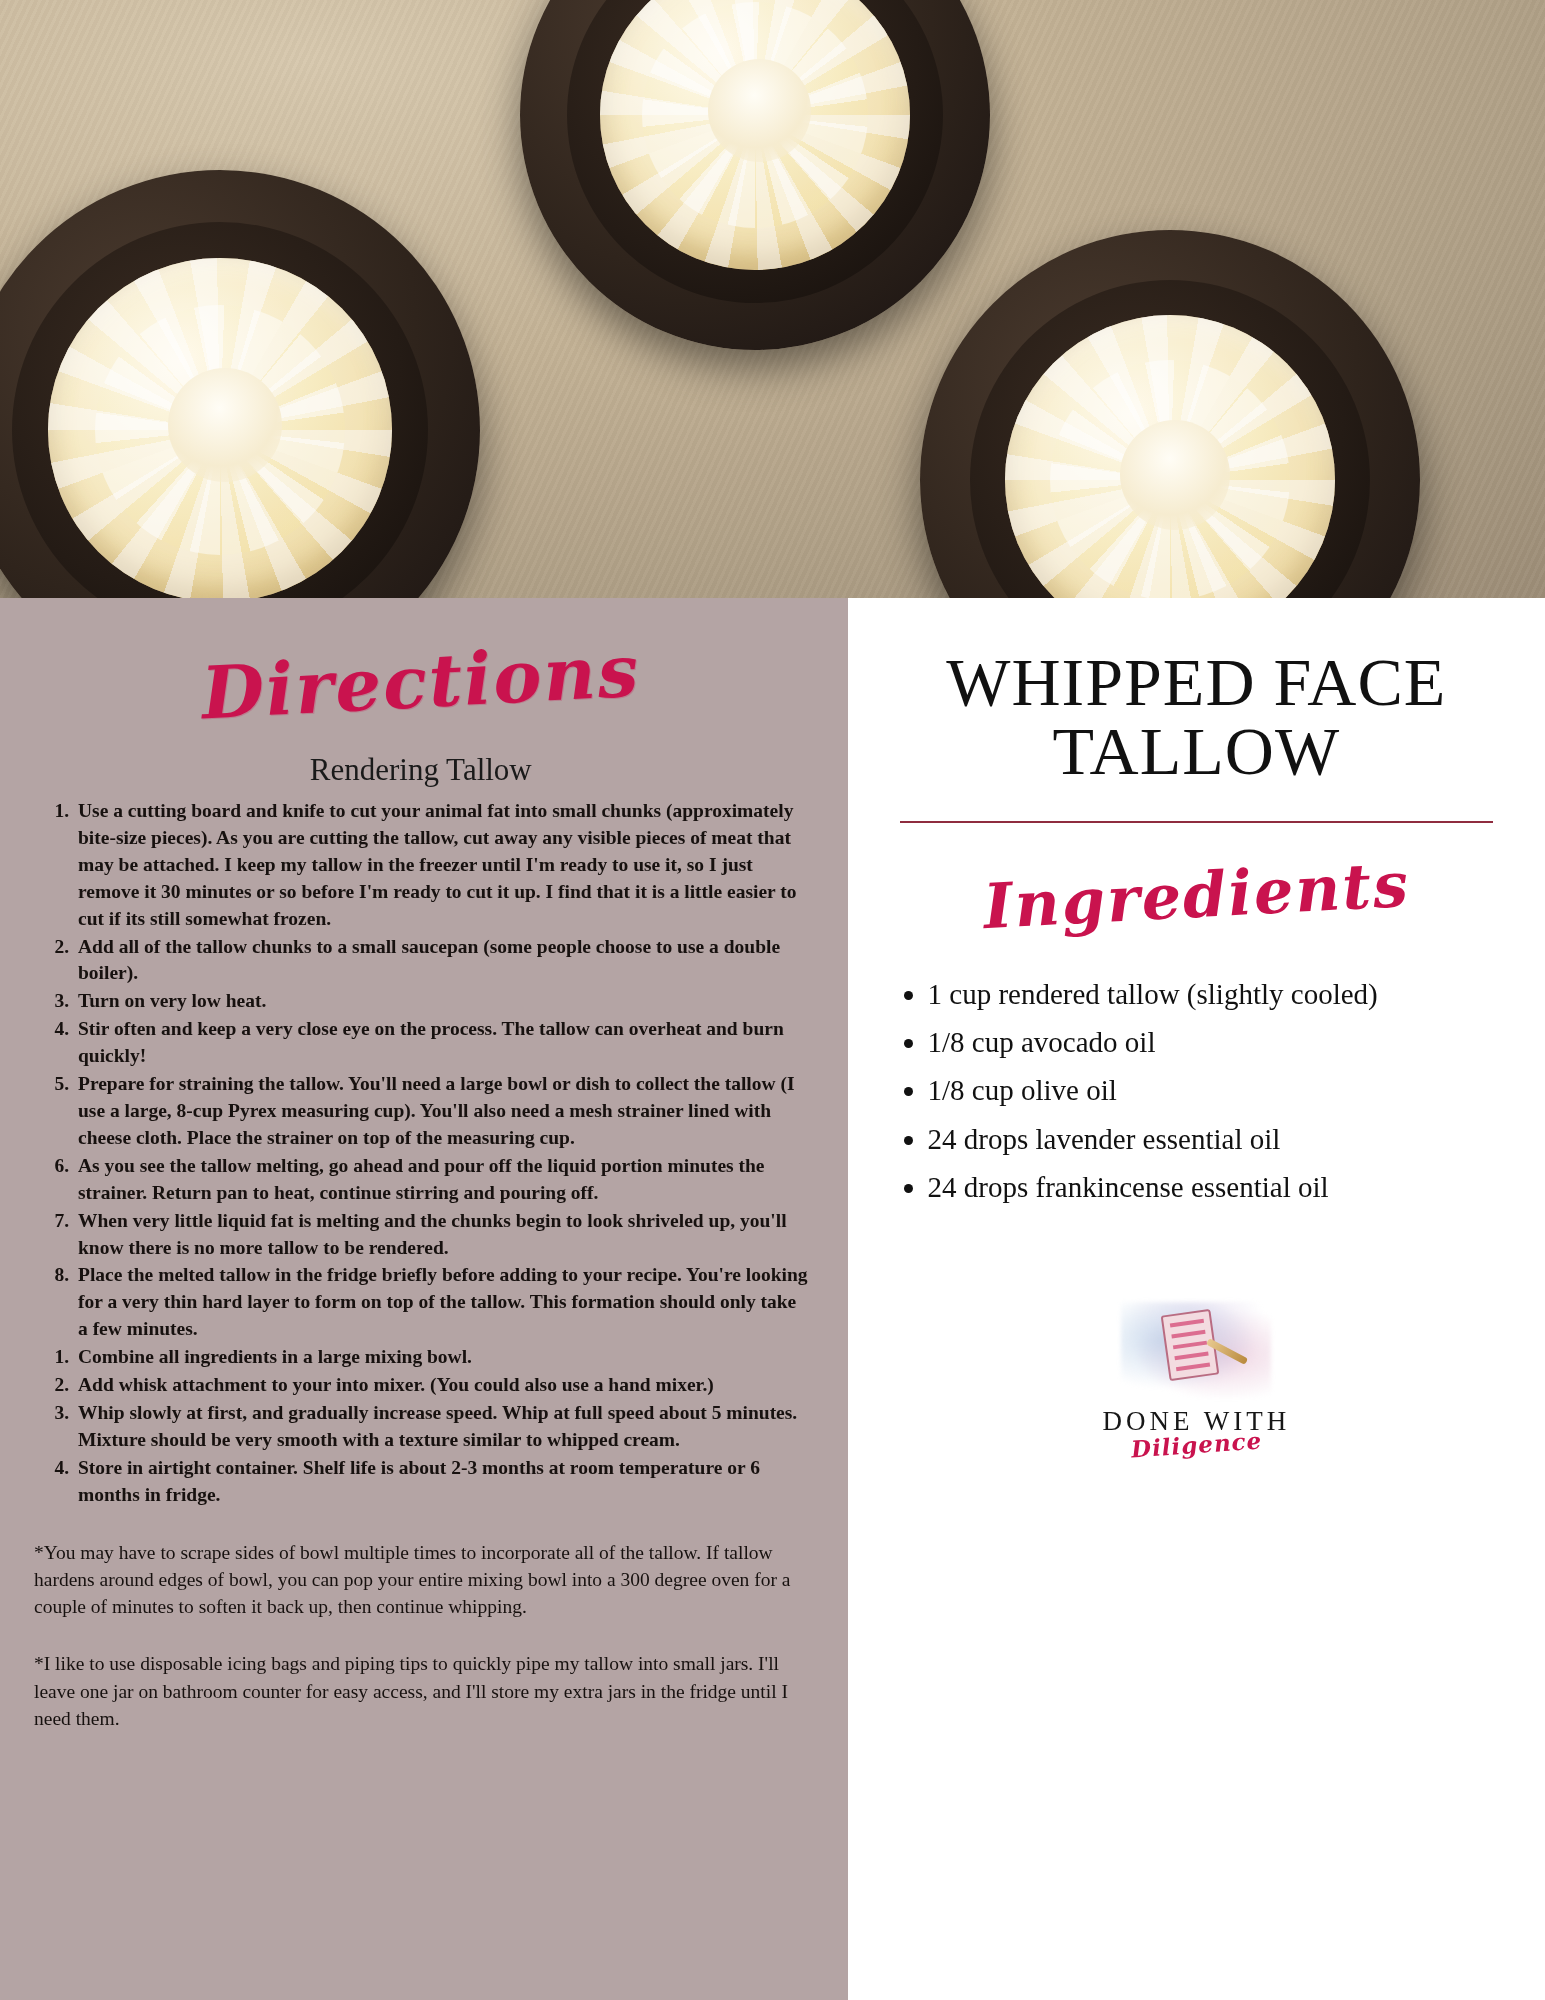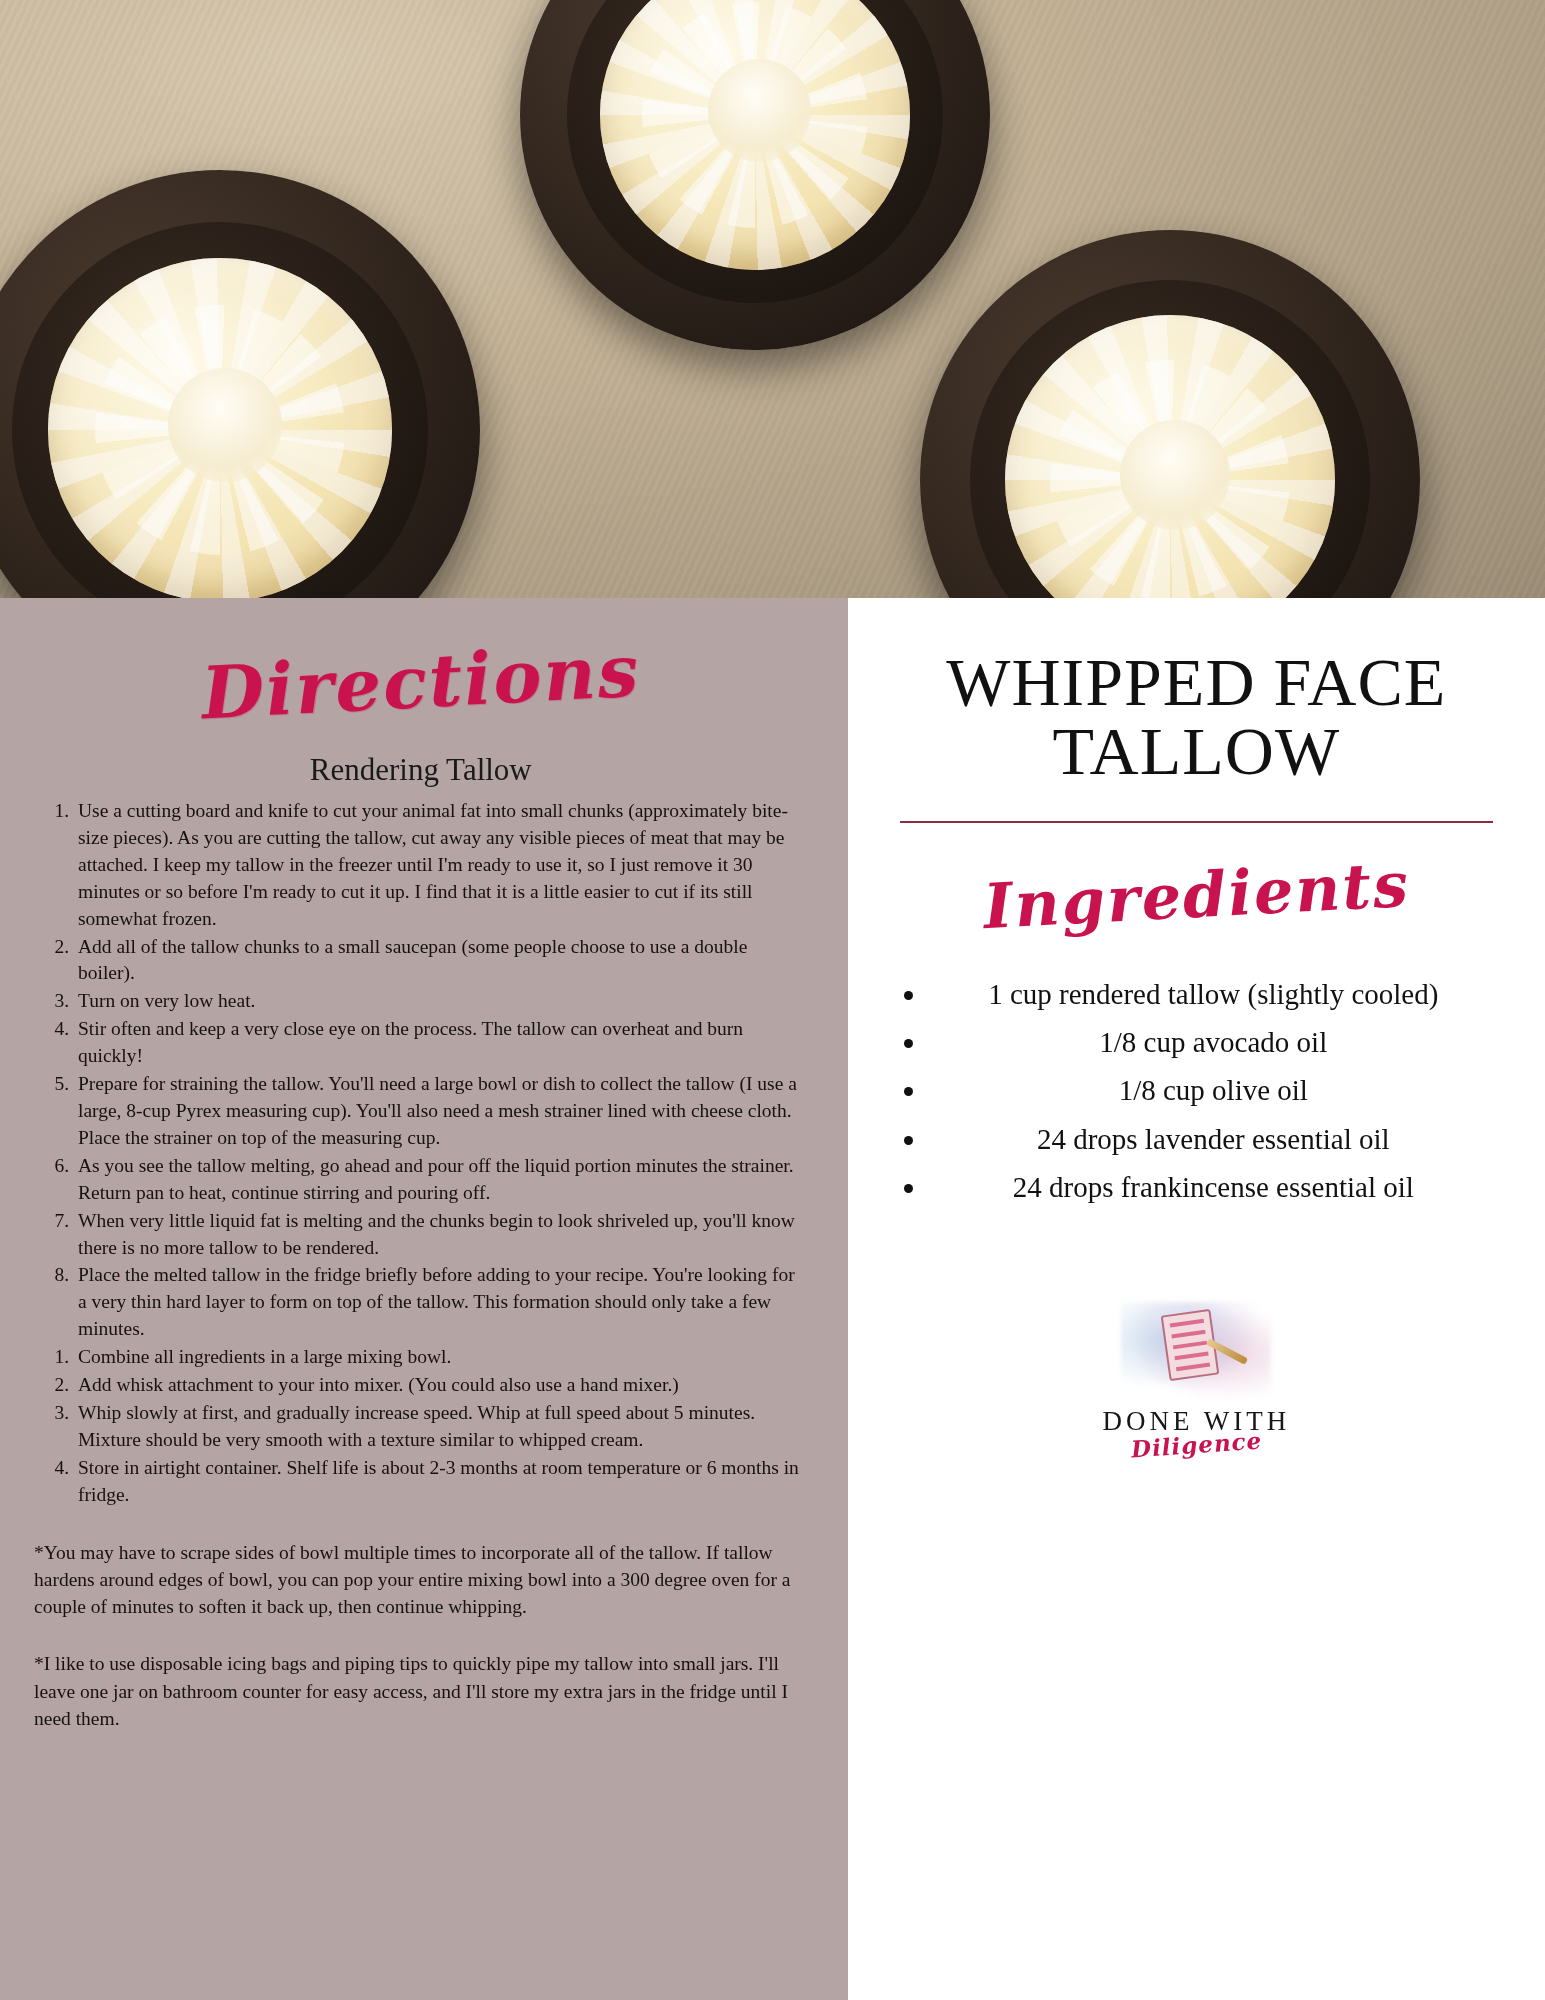--- a/index.html
+++ b/index.html
@@ -153,20 +153,21 @@
   ol.steps {
     margin: 0;
     padding-left: 40px;
     color: #17110f;
     font-size: 19.5px;
     line-height: 1.38;
   }
   ol.steps li {
     margin-bottom: 1px;
     padding-left: 4px;
+    font-weight: bold;
   }
 
   .note {
     color: #17110f;
     font-size: 19.5px;
     line-height: 1.4;
     margin: 30px 0 0 0;
   }
 
   
@@ -178,21 +179,21 @@
     color: #111111;
     margin: 0;
     font-weight: 400;
   }
   #title-rule {
     border: none;
     border-top: 2px solid #8f2c3f;
     margin: 34px 6px 0 6px;
   }
   ul.ingredients {
-    text-align: center;
+    text-align: left;
     margin: 0;
     padding-left: 34px;
     font-size: 29px;
     line-height: 1.32;
     color: #111111;
   }
   ul.ingredients li { margin-bottom: 10px; }
 
   
   .logo-block {

